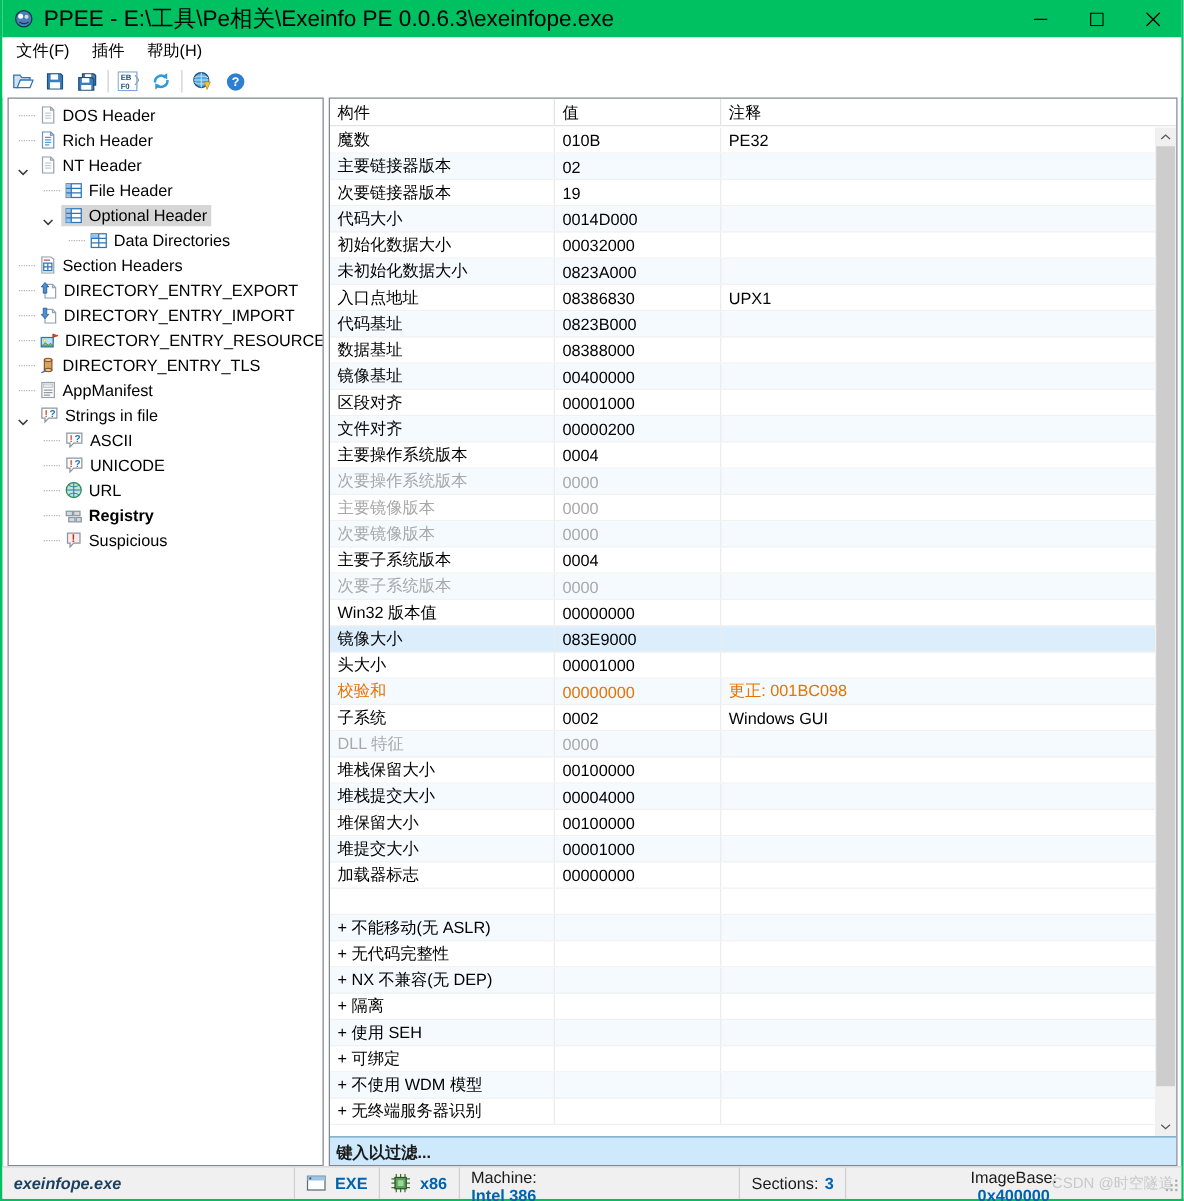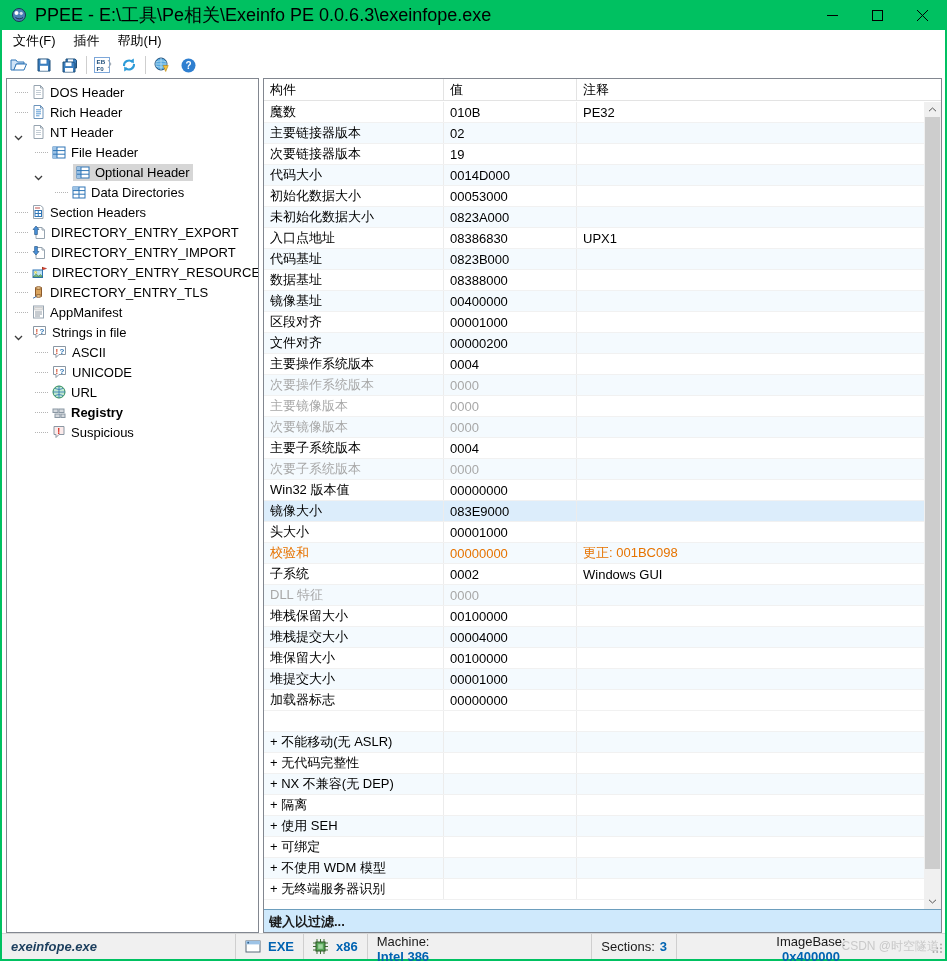--- a/index.html
+++ b/index.html
@@ -246,21 +246,21 @@
                 <path d="M1 4.6h12M1 8.2h12M5 1v11" stroke="#2e75b6"></path>
               </svg>
             </span>
             <span>File Header</span>
           </span>
         </div>
         <div class="tree-row">
           <span class="tree-chev" style="left: 27px;"><svg width="9" height="6">
               <path d="M1 1l3.5 3.5L8 1" fill="none" stroke="#3c3c3c" stroke-width="1.3"></path>
             </svg></span>
-          <span class="node sel" style="margin-left: 66px;">
+          <span class="node sel" style="margin-left: 42px;">
             <span class="ticon">
               <svg width="14" height="13" viewBox="0 0 14 13">
                 <rect x="1" y="1" width="12" height="11" fill="#fff" stroke="#2e75b6"></rect>
                 <rect x="1" y="1" width="4" height="11" fill="#9dc3e6"></rect>
                 <path d="M1 4.6h12M1 8.2h12M5 1v11" stroke="#2e75b6"></path>
               </svg>
             </span>
             <span>Optional Header</span>
           </span>
         </div>
@@ -464,21 +464,21 @@
             <div class="cell c-v">19</div>
             <div class="cell c-c"></div>
           </div>
           <div class="trow alt">
             <div class="cell c-m">代码大小</div>
             <div class="cell c-v">0014D000</div>
             <div class="cell c-c"></div>
           </div>
           <div class="trow">
             <div class="cell c-m">初始化数据大小</div>
-            <div class="cell c-v">00053000</div>
+            <div class="cell c-v">00032000</div>
             <div class="cell c-c"></div>
           </div>
           <div class="trow alt">
             <div class="cell c-m">未初始化数据大小</div>
             <div class="cell c-v">0823A000</div>
             <div class="cell c-c"></div>
           </div>
           <div class="trow">
             <div class="cell c-m">入口点地址</div>
             <div class="cell c-v">08386830</div>

